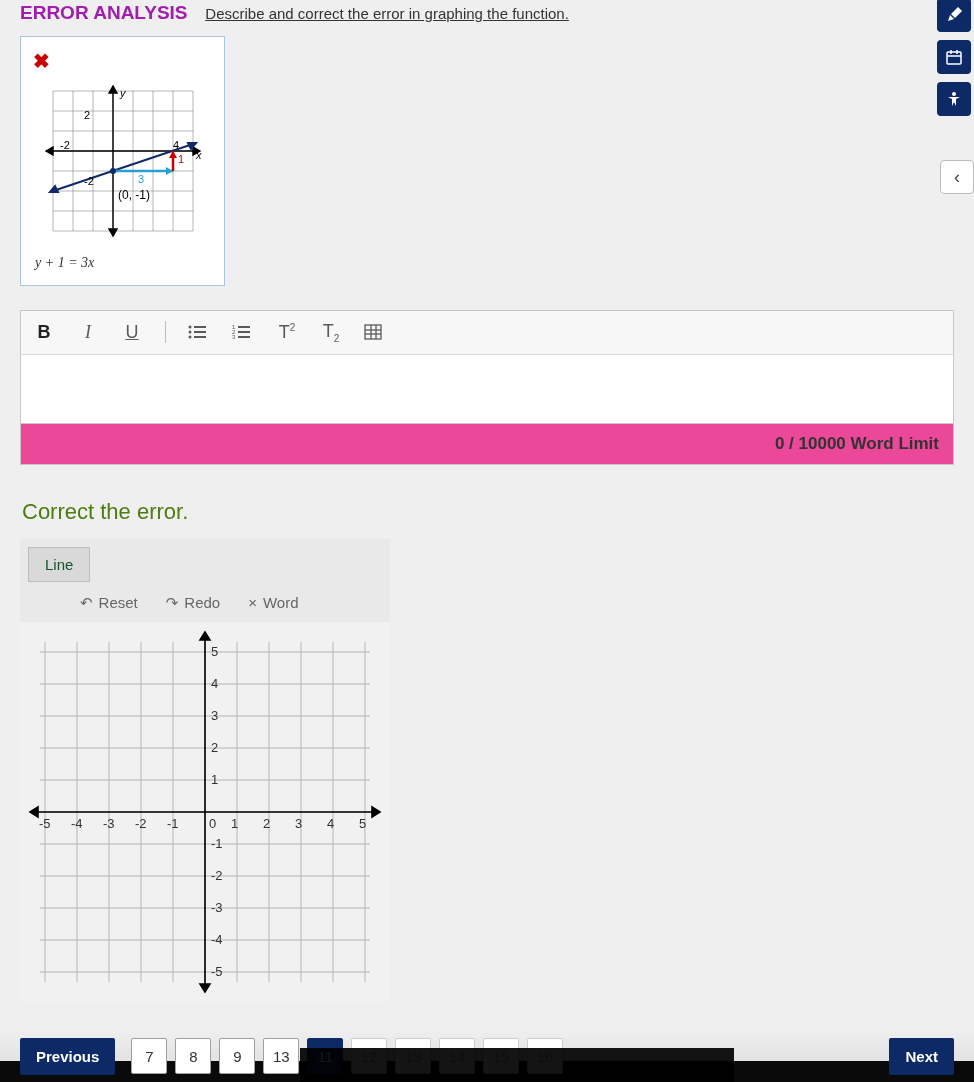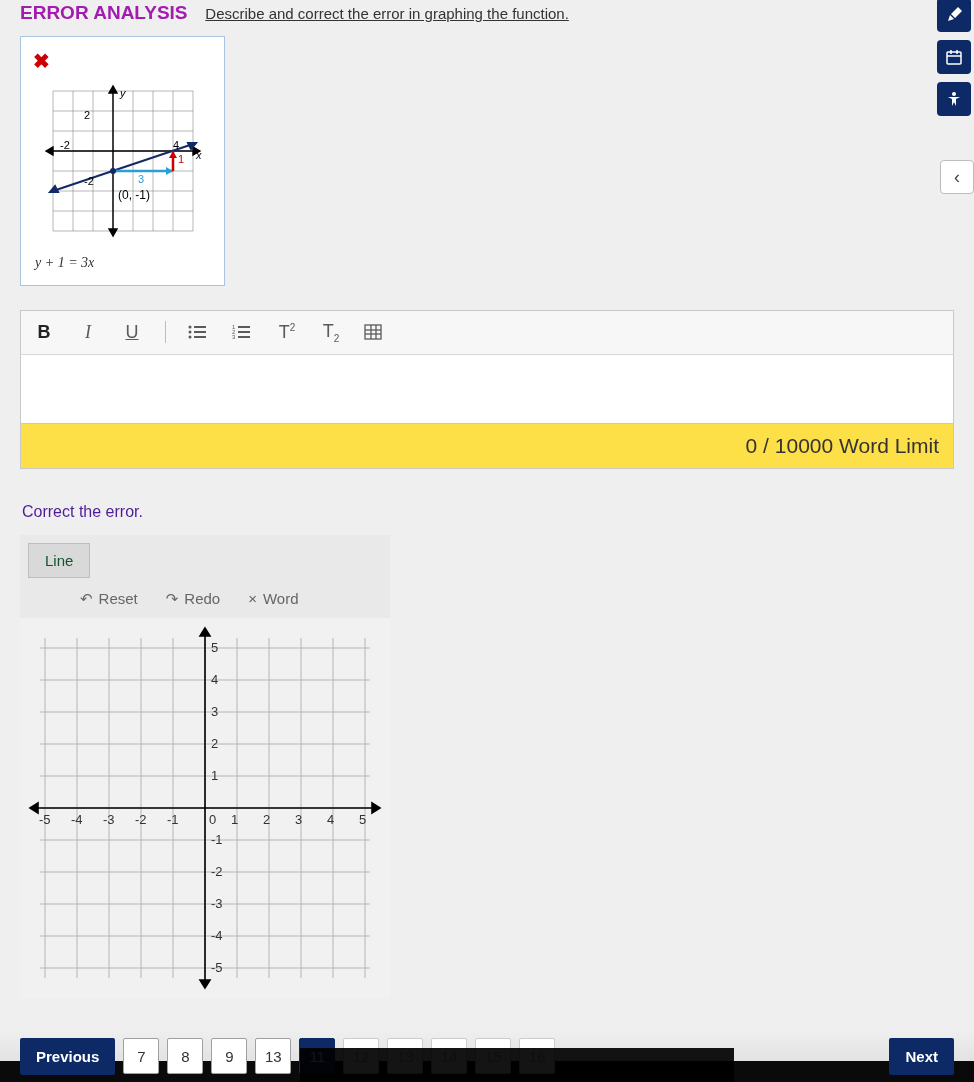--- a/index.html
+++ b/index.html
@@ -76,29 +76,30 @@
 .tb-icon svg { display: block; }
 .editor-area {
   border: 1px solid #c8c8c8;
   border-top: 1px solid #d8d8d8;
   background: #fff;
   min-height: 70px;
 }
 .word-limit-bar {
   border: 1px solid #c8c8c8;
   border-top: none;
-  background: #fde047;
+  background: #ec4899;
   text-align: right;
   padding: 10px 14px;
-  font-size: 21px;
+  font-size: 17px;
   color: #333;
+  font-weight: bold;
 }
 .section-label {
-  font-size: 16px;
-  color: #4c1d95;
+  font-size: 22px;
+  color: #4d7c0f;
   margin: 34px 0 14px 2px;
 }
 .graph-tool {
   width: 370px;
   background: #e9e9e9;
   position: relative;
 }
 .line-tab {
   background: #d9d9d9;
   border: 1px solid #bdbdbd;
@@ -153,21 +154,21 @@
   font-size: 18px;
   color: #444;
 }
 .bottom-bar {
   position: absolute;
   bottom: 0;
   left: 0; right: 0;
   height: 52px;
   display: flex;
   align-items: center;
-  gap: 8px;
+  gap: 16px;
   padding: 0 20px;
   background: linear-gradient(#efefef, #e2e2e2 60%, #0a0a0a 60%, #0a0a0a);
 }
 .nav-prev, .nav-next {
   background: #0d2a66;
   color: #fff;
   font-size: 15px;
   padding: 10px 16px;
   border-radius: 2px;
   font-weight: 600;

